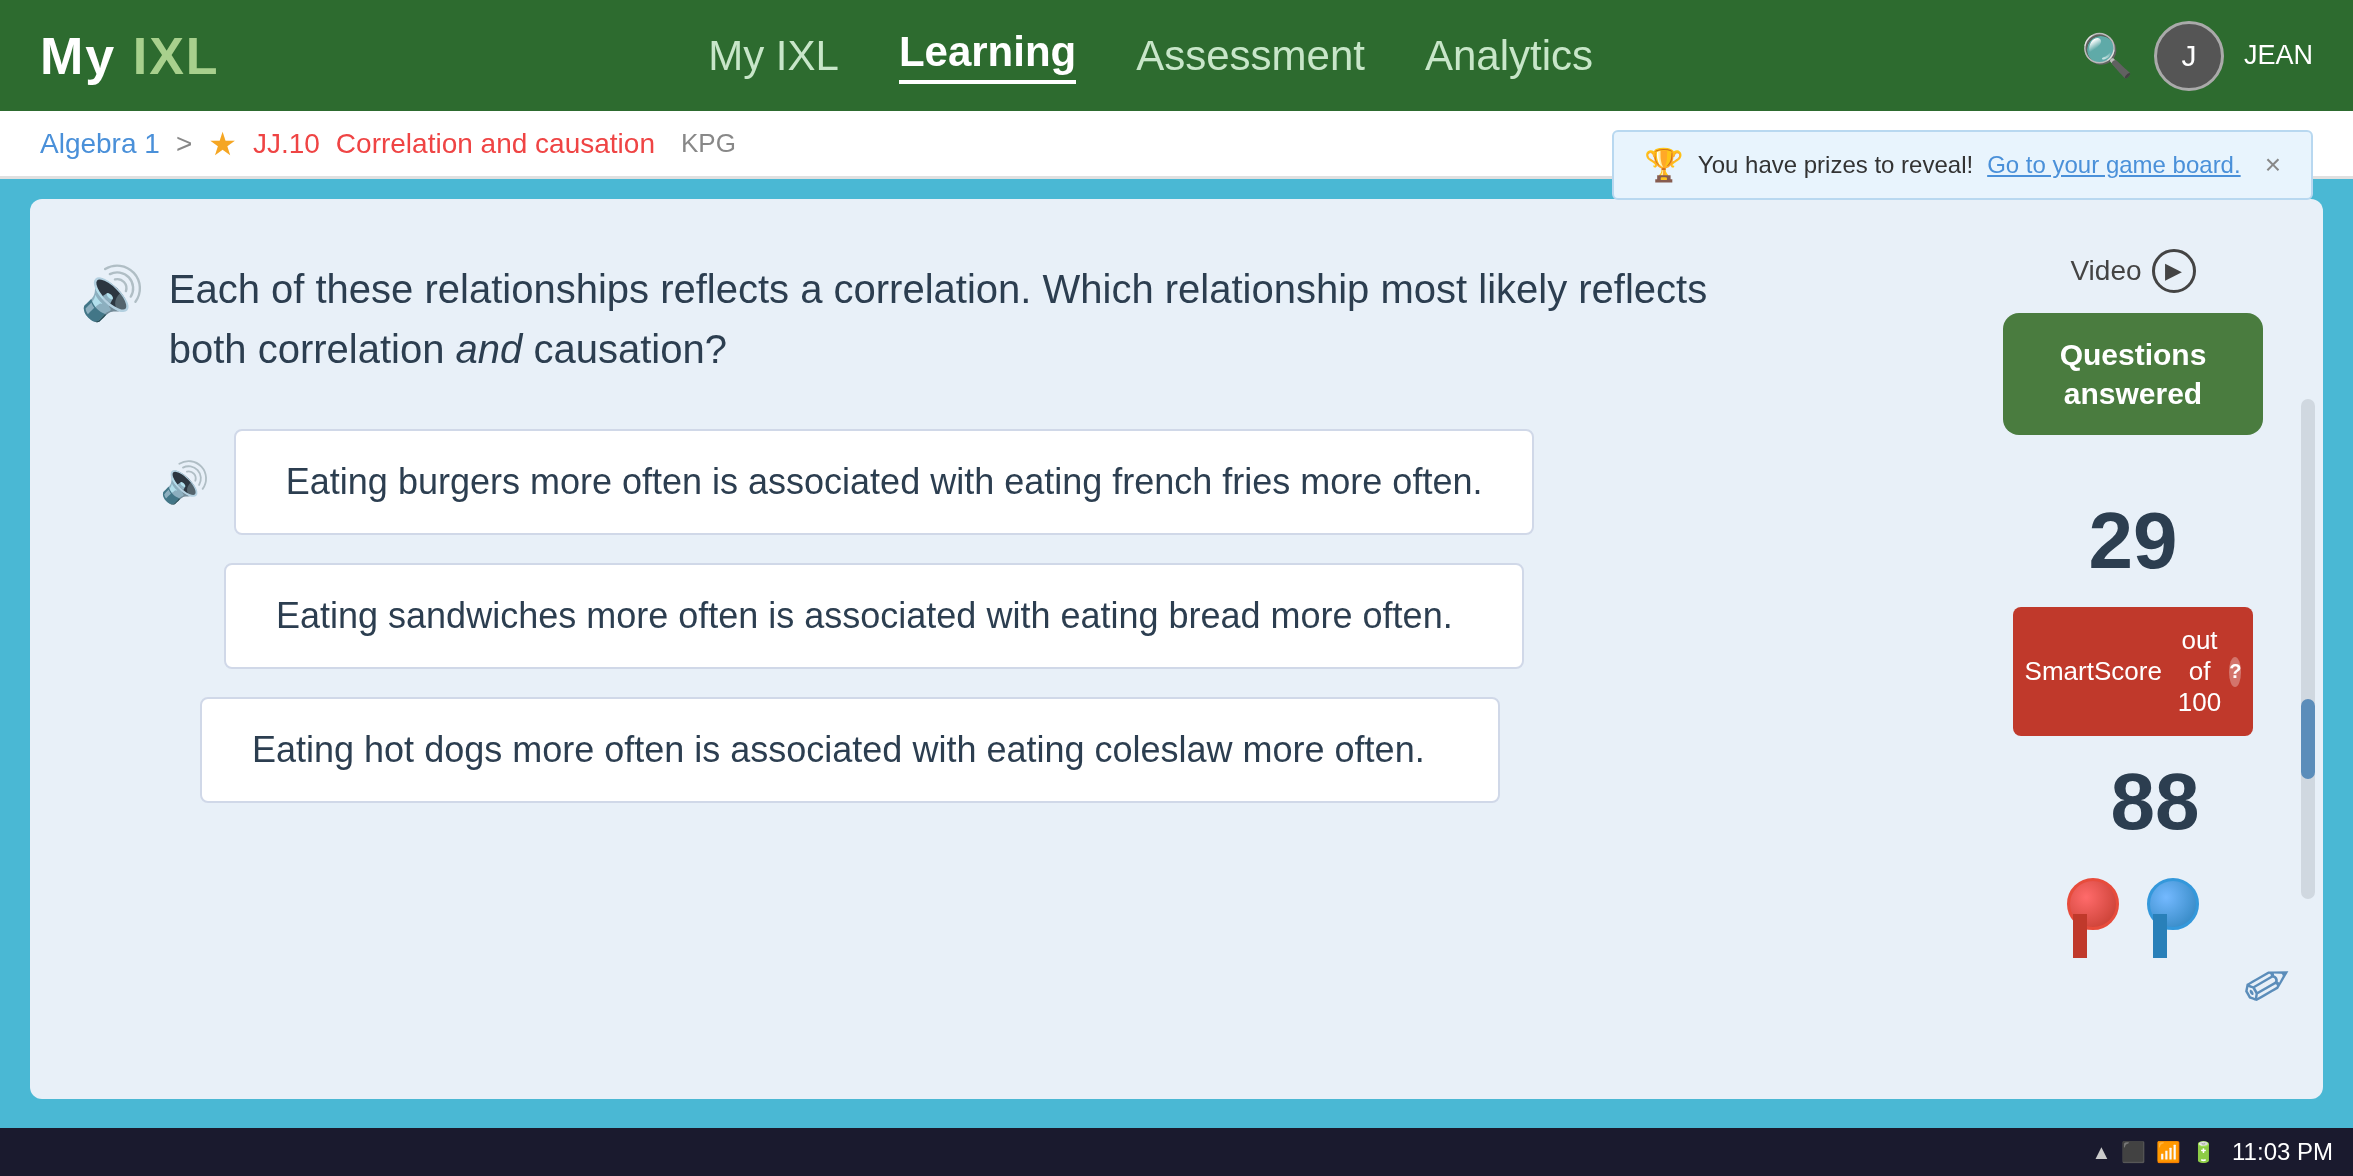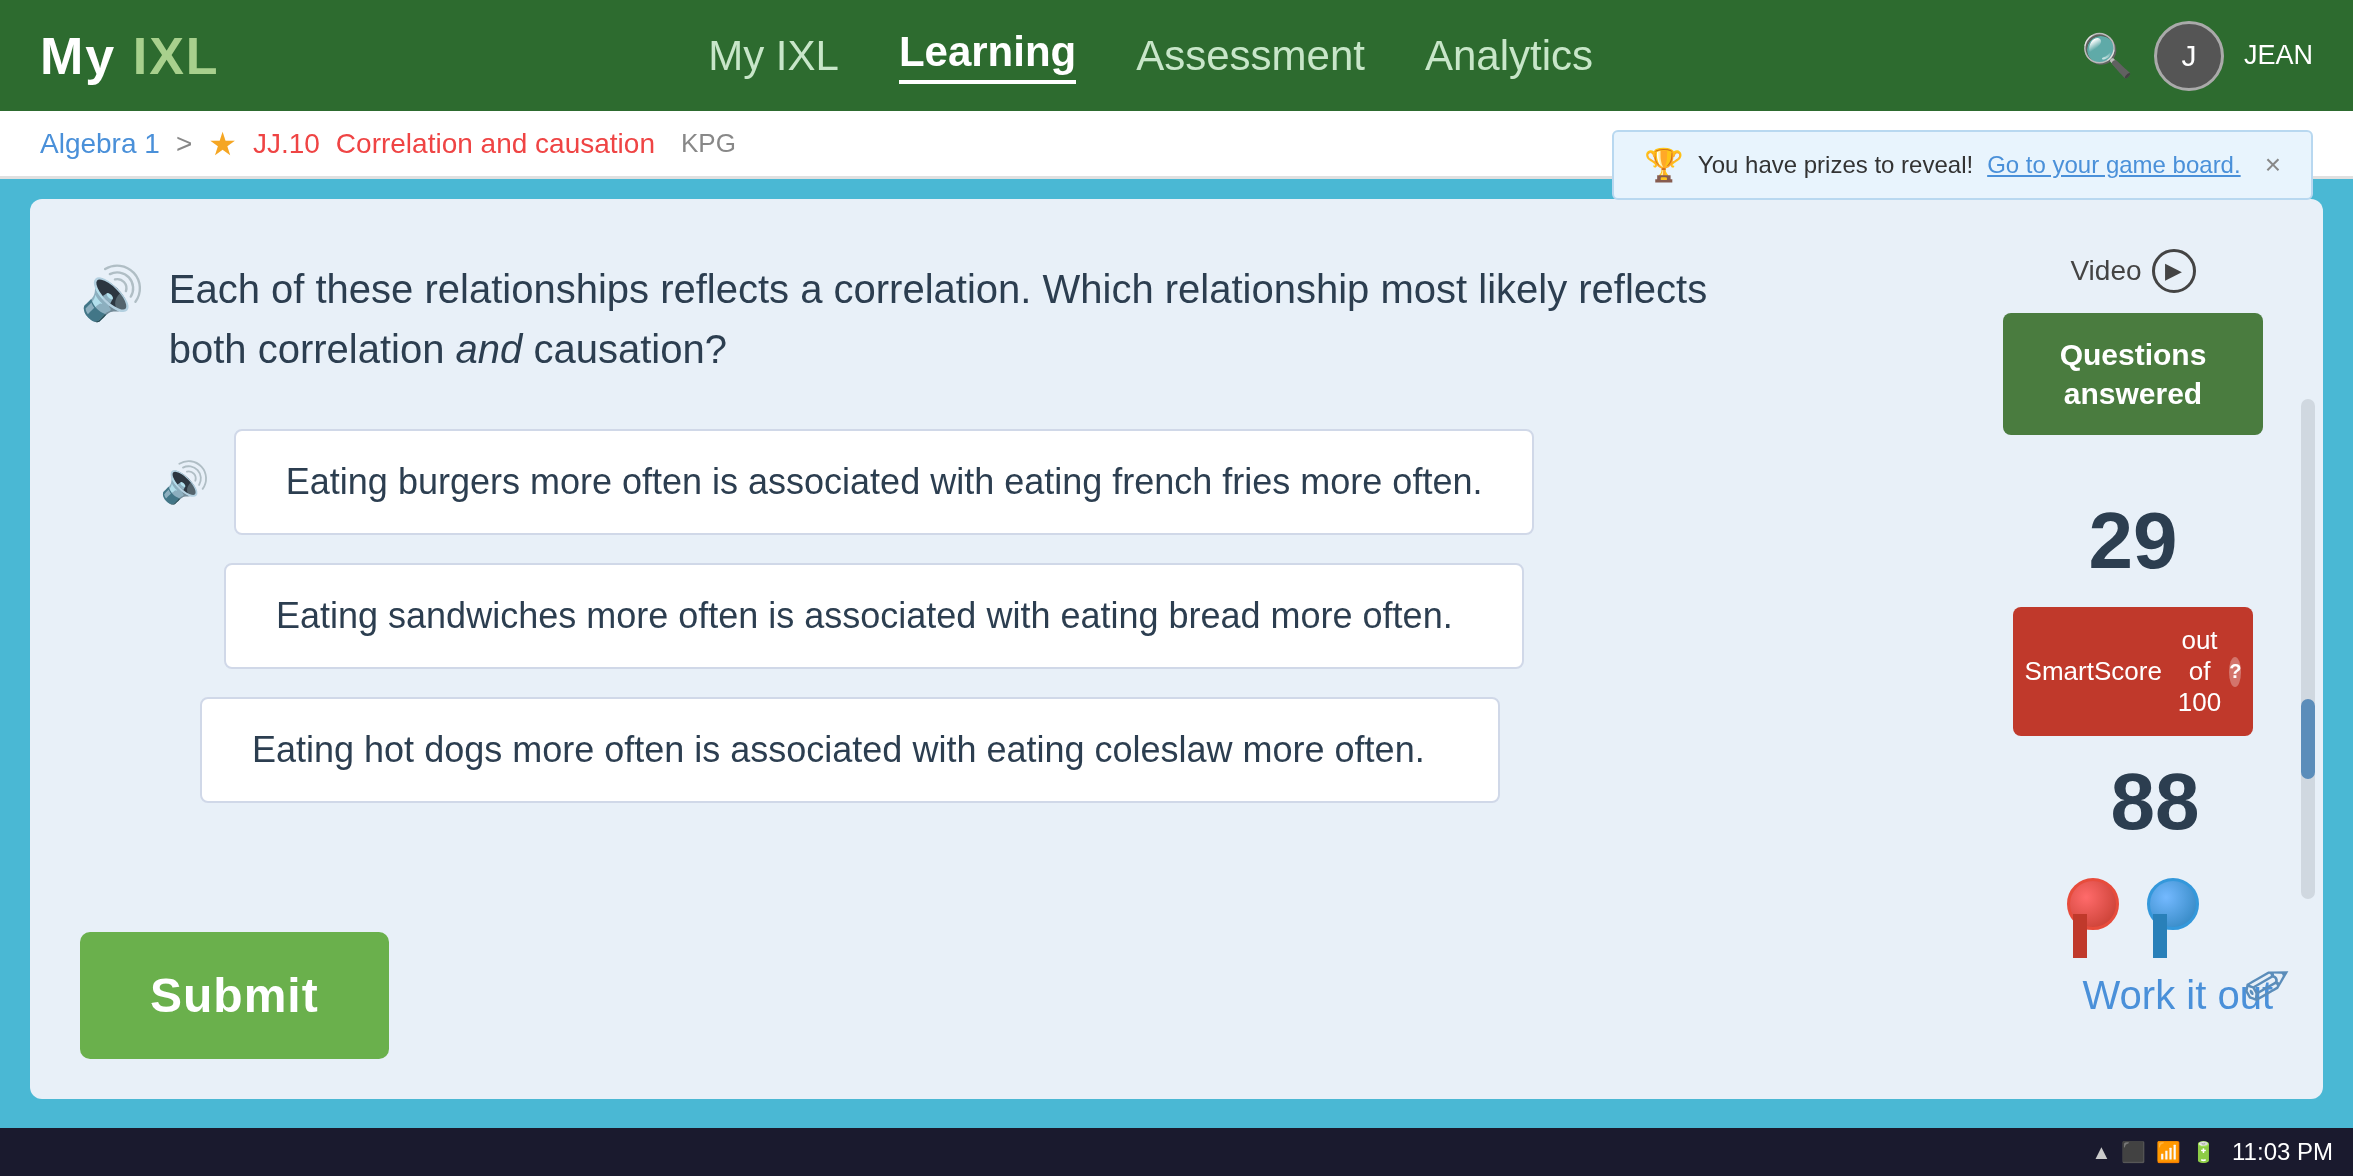--- a/index.html
+++ b/index.html
@@ -252,21 +252,21 @@
       align-items: center;
       justify-content: center;
       font-size: 22px;
       color: #444;
     }
 
     .questions-answered-btn {
       background: #4a7c3f;
       color: #fff;
       padding: 22px 28px;
-      border-radius: 8px;
+      border-radius: 16px;
       text-align: center;
       cursor: pointer;
       font-size: 30px;
       font-weight: bold;
       line-height: 1.3;
       width: 260px;
     }
 
     .questions-count {
       font-size: 80px;
@@ -537,24 +537,20 @@
         <div class="medal-ribbon"></div>
       </div>
       <div class="medal medal-blue">
         <div class="medal-circle"></div>
         <div class="medal-ribbon"></div>
       </div>
     </div>
 
   </div>
 
-  <div class="bottom-area">
-    <button class="submit-btn">Submit</button>
-    <span class="work-it-out-link">Work it out</span>
-  </div>
 
   <div class="scrollbar-track">
     <div class="scrollbar-thumb"></div>
   </div>
 
   <div class="pencil-icon-area">
     <span class="pencil-icon">✏</span>
   </div>
 
 </div>

